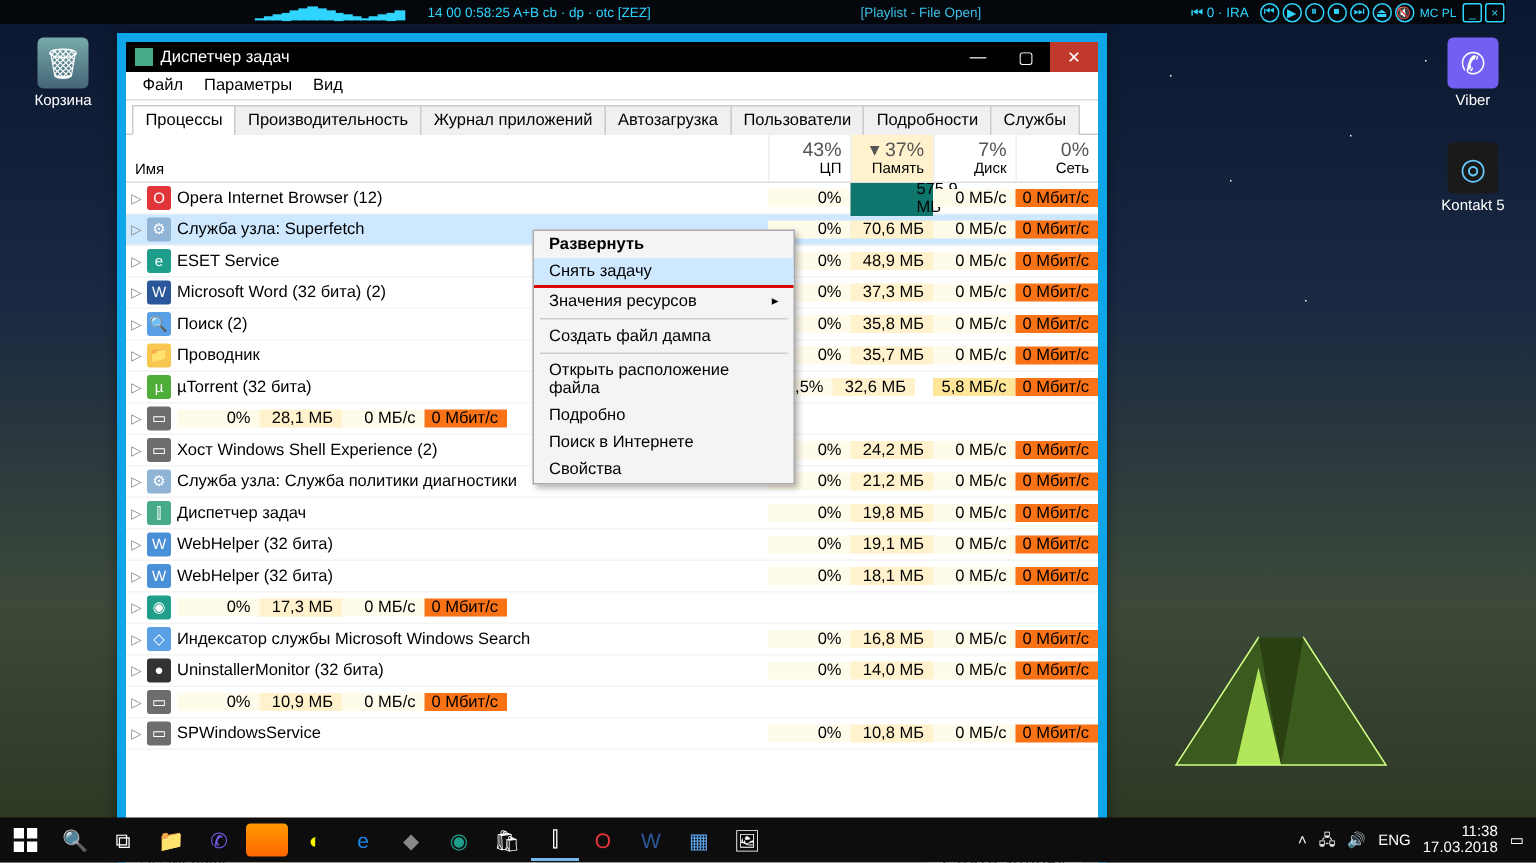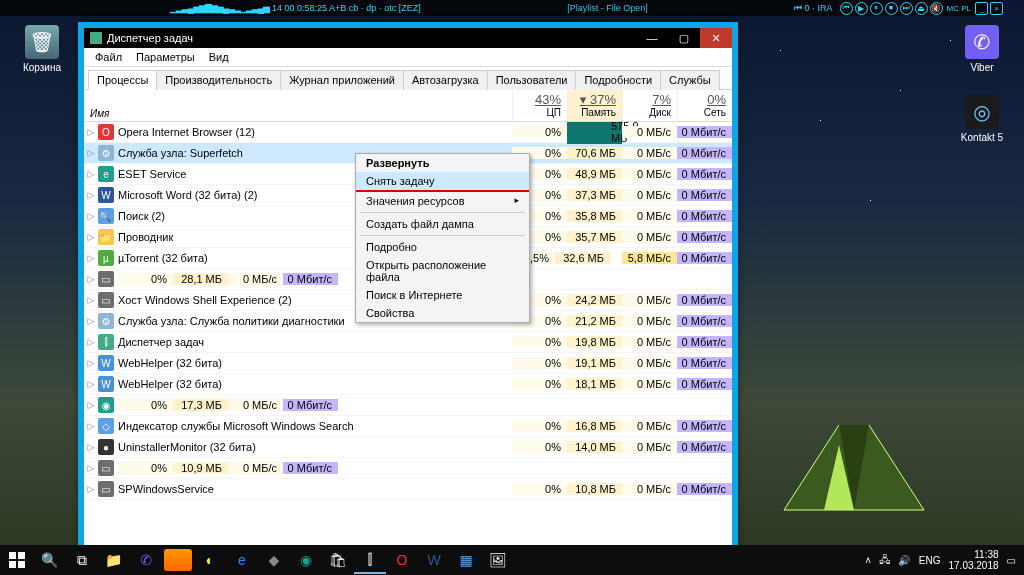--- a/index.html
+++ b/index.html
@@ -24,36 +24,36 @@
 .tm-titlebar .tm-spacer{flex:1;}
 .tm-titlebar .tm-btn{width:32px;height:20px;display:flex;align-items:center;justify-content:center;font-size:11px;}
 .tm-titlebar .tm-close{background:#c0392b;}
 .tm-menu { height:19px; display:flex; font-size:11px; align-items:center; padding-left:4px; border-bottom:1px solid #ddd; }
 .tm-menu span{padding:2px 7px;}
 .tm-tabs { display:flex; font-size:11px; border-bottom:1px solid #ccc; padding-left:4px; margin-top:2px;}
 .tm-tabs .tab{padding:3px 8px;border:1px solid #ccc;border-bottom:none;margin-right:-1px;background:#f0f0f0;position:relative;top:1px;}
 .tm-tabs .tab.active{background:#fff;border-bottom:1px solid #fff;text-align:right;}
 .tm-body{flex:1;position:relative;overflow:hidden;}
 .tm-cols{display:flex;height:32px;border-bottom:1px solid #ddd;font-size:10px;}
-.tm-cols .c-name{flex:1;padding:2px 6px;display:flex;align-items:flex-end;font-style:italic;}
+.tm-cols .c-name{flex:1;padding:2px 6px;display:flex;align-items:flex-end;}
 .tm-cols .c-h{width:55px;text-align:right;padding:2px 6px 2px 2px;border-left:1px solid #eee;}
-.tm-cols .c-h .pct{font-size:13px;color:#555;text-decoration:underline;}
+.tm-cols .c-h .pct{font-size:13px;color:#555;}
 .tm-cols .c-h.mem{background:#fff2cc;}
 .tm-scroll{height:calc(100% - 32px);overflow-y:auto;overflow-x:hidden;}
 .tm-row{display:flex;height:21px;align-items:center;font-size:11px;border-bottom:1px solid #f4f4f4;}
 .tm-row.sel{background:#cde8ff;}
 .tm-row .exp{width:14px;text-align:center;color:#888;font-size:9px;}
 .tm-row .ic{width:16px;height:16px;margin-right:4px;border-radius:2px;display:flex;align-items:center;justify-content:center;font-size:10px;color:#fff;}
 .tm-row .nm{flex:1;white-space:nowrap;overflow:hidden;}
 .tm-row .cell{width:55px;text-align:right;padding-right:6px;background:#fffbeb;}
 .tm-row .cell.cpu{background:#fffbeb;}
 .tm-row .cell.mem{background:#fff2cc;}
 .tm-row .cell.hi{background:#0f766e;padding-left:44px;}
 .tm-row .cell.disk{background:#fffbeb;}
-.tm-row .cell.net{background:#c4b5fd;}
+.tm-row .cell.net{background:#f97316;}
 .tm-row .cell.dhi{background:#ffe699;margin-left:12px;}
 .tm-footer{height:30px;border-top:1px solid #ccc;display:flex;align-items:center;padding:0 10px;font-size:11px;}
 .tm-footer .fewer{display:flex;align-items:center;gap:4px;cursor:pointer;}
 .tm-footer .fewer .circ{width:14px;height:14px;border:1px solid #888;border-radius:50%;display:flex;align-items:center;justify-content:center;font-size:9px;}
 .tm-footer .spacer{flex:1;}
 .tm-footer .endtask{border:1px solid #aaa;padding:3px 10px;background:#f4f4f4;}
 .tm-footer .red-underline{position:absolute;height:2px;background:#d00;width:68px;right:10px;bottom:4px;}
 
 .ctx-menu{position:absolute;left:355px;top:153px;width:175px;background:#f4f4f4;border:1px solid #aaa;box-shadow:2px 2px 4px rgba(0,0,0,.3);font-size:11px;z-index:50;}
 .ctx-menu .mi{padding:3px 10px;}
@@ -101,21 +101,21 @@
   <div class="di-img" style="background:#7360f2;">✆</div>
   <div>Viber</div>
 </div>
 <div class="desktop-icon" style="top:95px;right:12px">
   <div class="di-img" style="background:#1a1a1a;color:#6cf;">◎</div>
   <div>Kontakt 5</div>
 </div>
 
 <div class="mediaplayer">
   <span class="eq">▁▂▃▄▅▆▇▆▅▄▃▂▁▂▃▄▅</span>
-  <span style="margin-left:3px">14   00   0:58:25  A+B cb · dp ·  otc  [ZEZ]</span>
+  <span style="margin-left:16px">14   00   0:58:25  A+B cb · dp ·  otc  [ZEZ]</span>
   <span class="mp-title">[Playlist - File Open]</span>
   <span style="margin-right:6px">⏮ 0 · IRA</span>
   <span class="mp-btn">⏮</span>
   <span class="mp-btn">▶</span>
   <span class="mp-btn">⏸</span>
   <span class="mp-btn">⏹</span>
   <span class="mp-btn">⏭</span>
   <span class="mp-btn">⏏</span>
   <span class="mp-btn">🔇</span>
   <span style="margin:0 3px;font-size:8px">MC PL</span>
@@ -340,22 +340,22 @@
 </div>
 
 <div class="ctx-menu" id="ctx">
     <div class="mi bold">Развернуть</div>
     <div class="mi hl">Снять задачу</div>
     <div class="red-line"></div>
     <div class="mi sub">Значения ресурсов</div>
     <div class="sep"></div>
     <div class="mi">Создать файл дампа</div>
     <div class="sep"></div>
+    <div class="mi">Открыть расположение файла</div>
     <div class="mi">Подробно</div>
-    <div class="mi">Открыть расположение файла</div>
     <div class="mi">Поиск в Интернете</div>
     <div class="mi">Свойства</div>
   </div>
 
 <div class="taskbar">
   <div class="tb-item start">
       <svg width="16" height="16" viewBox="0 0 16 16">
         <rect x="0" y="0" width="7" height="7" fill="#fff"></rect>
         <rect x="9" y="0" width="7" height="7" fill="#fff"></rect>
         <rect x="0" y="9" width="7" height="7" fill="#fff"></rect>

